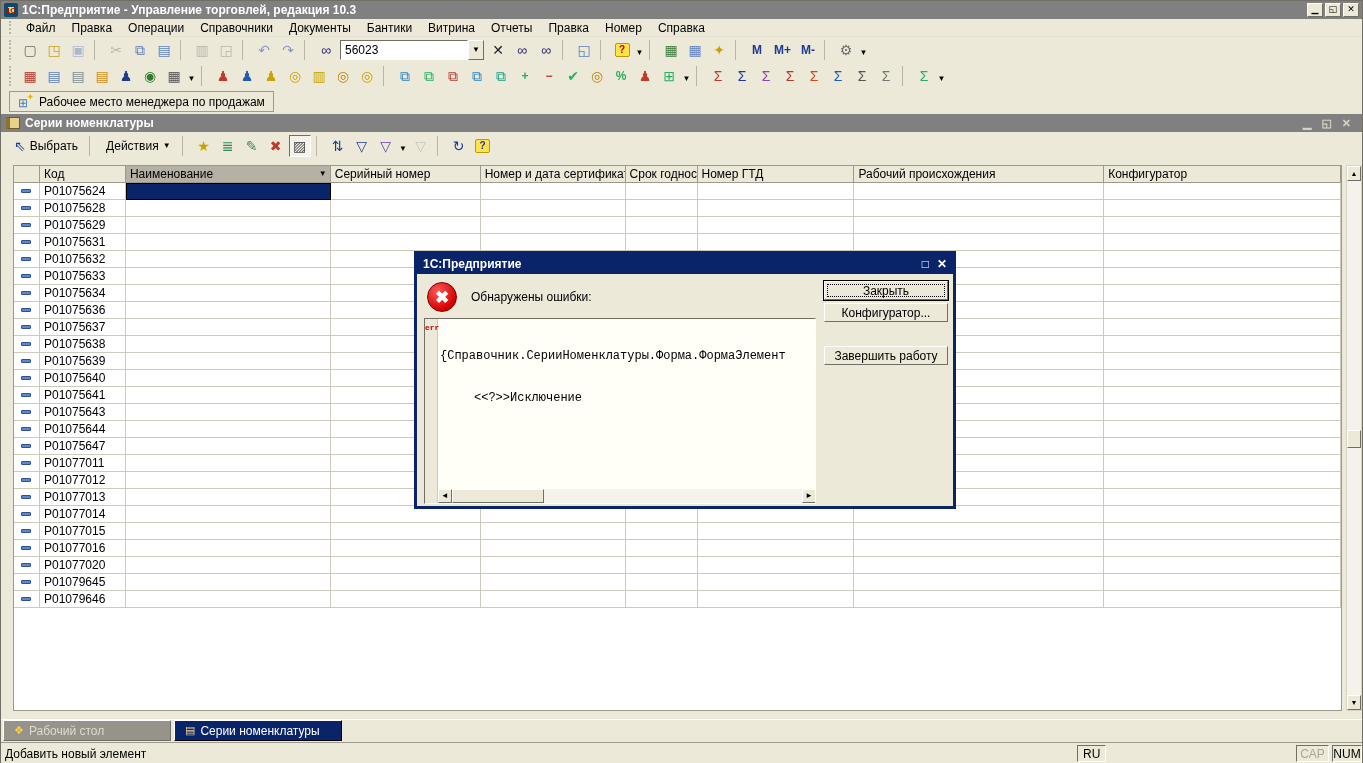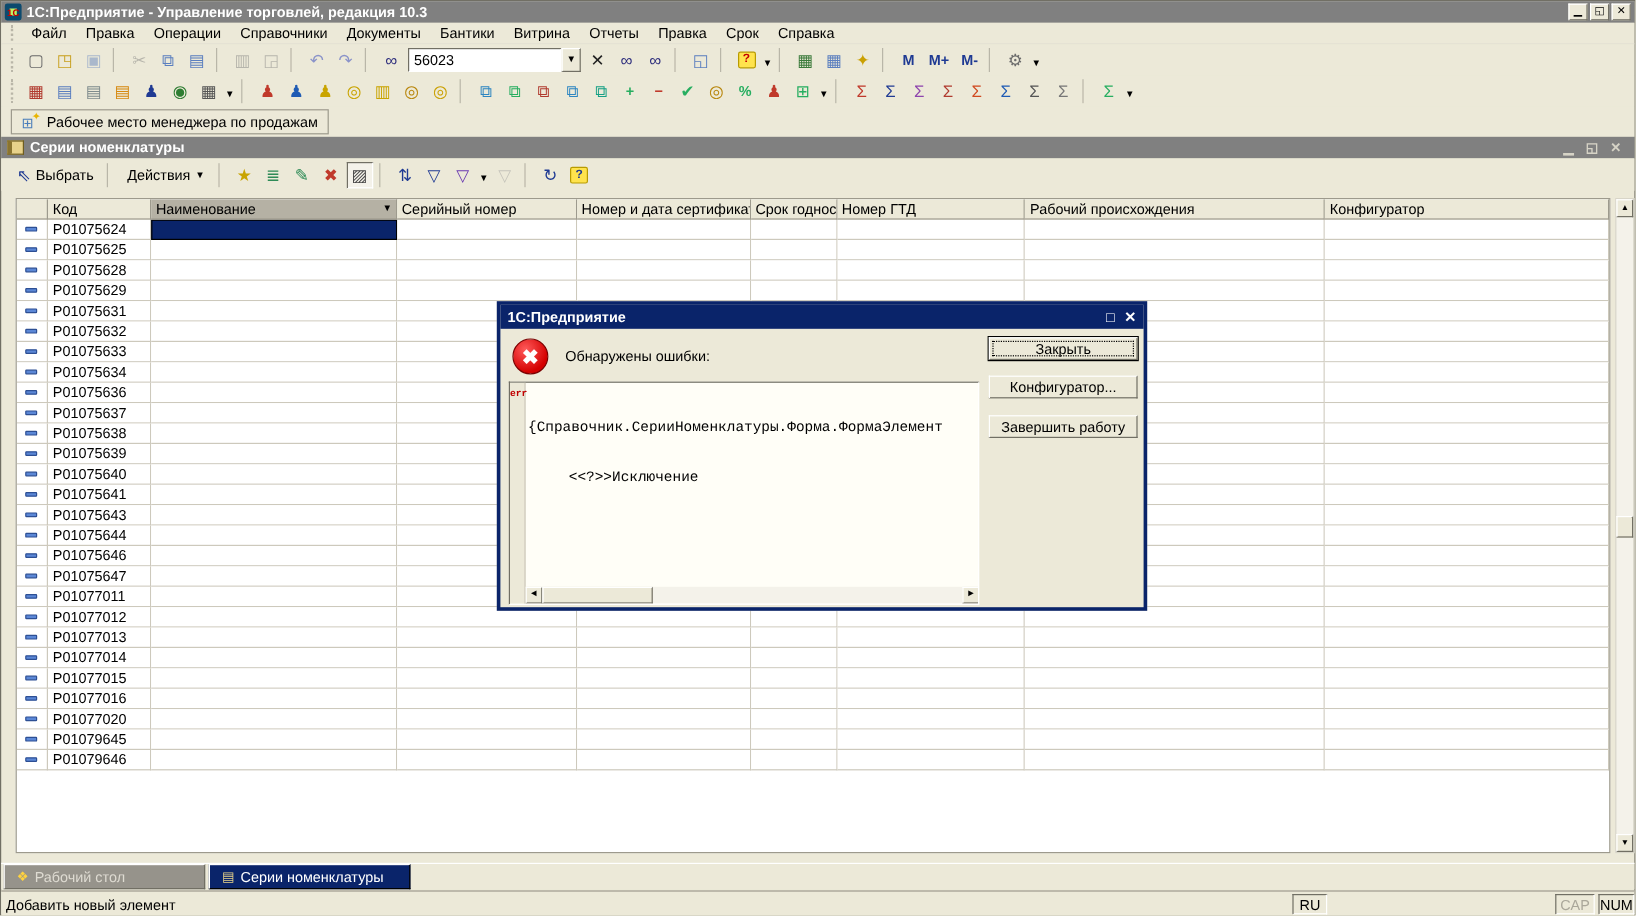--- a/index.html
+++ b/index.html
@@ -157,21 +157,21 @@
     <div class="grip"></div>
   <div class="menu-item">Файл</div>
       <div class="menu-item">Правка</div>
       <div class="menu-item">Операции</div>
       <div class="menu-item">Справочники</div>
       <div class="menu-item">Документы</div>
       <div class="menu-item">Бантики</div>
       <div class="menu-item">Витрина</div>
       <div class="menu-item">Отчеты</div>
       <div class="menu-item">Правка</div>
-      <div class="menu-item">Срок</div>
+      <div class="menu-item">Номер</div>
       <div class="menu-item">Справка</div>
     </div>
 
   <div id="toolbar-main" class="toolbar">
     <div class="grip"></div>
   <div class="tb-btn">
         <span class="tb-glyph" style="color: rgb(107, 107, 107);">▢</span>
       </div>
       <div class="tb-btn">
         <span class="tb-glyph" style="color: rgb(200, 160, 32);">◳</span>
@@ -464,33 +464,20 @@
           <div class="td" style="width: 145px;"></div>
           <div class="td" style="width: 72px;"></div>
           <div class="td" style="width: 157px;"></div>
           <div class="td" style="width: 250px;"></div>
           <div class="td" style="width: 237px;"></div>
         </div>
         <div class="tr">
           <div class="td marker" style="width:26px">
             <div class="dash"></div>
           </div>
-          <div class="td" style="width: 86px;">P01075625</div>
-          <div class="td" style="width: 205px;"></div>
-          <div class="td" style="width: 150px;"></div>
-          <div class="td" style="width: 145px;"></div>
-          <div class="td" style="width: 72px;"></div>
-          <div class="td" style="width: 157px;"></div>
-          <div class="td" style="width: 250px;"></div>
-          <div class="td" style="width: 237px;"></div>
-        </div>
-        <div class="tr">
-          <div class="td marker" style="width:26px">
-            <div class="dash"></div>
-          </div>
           <div class="td" style="width: 86px;">P01075628</div>
           <div class="td" style="width: 205px;"></div>
           <div class="td" style="width: 150px;"></div>
           <div class="td" style="width: 145px;"></div>
           <div class="td" style="width: 72px;"></div>
           <div class="td" style="width: 157px;"></div>
           <div class="td" style="width: 250px;"></div>
           <div class="td" style="width: 237px;"></div>
         </div>
         <div class="tr">
@@ -647,33 +634,20 @@
           <div class="td" style="width: 72px;"></div>
           <div class="td" style="width: 157px;"></div>
           <div class="td" style="width: 250px;"></div>
           <div class="td" style="width: 237px;"></div>
         </div>
         <div class="tr">
           <div class="td marker" style="width:26px">
             <div class="dash"></div>
           </div>
           <div class="td" style="width: 86px;">P01075644</div>
-          <div class="td" style="width: 205px;"></div>
-          <div class="td" style="width: 150px;"></div>
-          <div class="td" style="width: 145px;"></div>
-          <div class="td" style="width: 72px;"></div>
-          <div class="td" style="width: 157px;"></div>
-          <div class="td" style="width: 250px;"></div>
-          <div class="td" style="width: 237px;"></div>
-        </div>
-        <div class="tr">
-          <div class="td marker" style="width:26px">
-            <div class="dash"></div>
-          </div>
-          <div class="td" style="width: 86px;">P01075646</div>
           <div class="td" style="width: 205px;"></div>
           <div class="td" style="width: 150px;"></div>
           <div class="td" style="width: 145px;"></div>
           <div class="td" style="width: 72px;"></div>
           <div class="td" style="width: 157px;"></div>
           <div class="td" style="width: 250px;"></div>
           <div class="td" style="width: 237px;"></div>
         </div>
         <div class="tr">
           <div class="td marker" style="width:26px">
@@ -834,21 +808,21 @@
         <div class="err-line2">&lt;&lt;?&gt;&gt;Исключение</div>
         <div id="h-scroll">
           <div class="hsb-btn">◄</div>
           <div id="h-thumb"></div>
           <div class="hsb-btn right">►</div>
         </div>
       </div>
     </div>
 
     <button class="dlg-action default" style="top:27px">Закрыть</button>
-    <button class="dlg-action" style="top:59px">Конфигуратор...</button>
+    <button class="dlg-action" style="top:49px">Конфигуратор...</button>
     <button class="dlg-action" style="top:92px">Завершить работу</button>
   </div>
 
   <div id="tabbar">
     <div class="tab inactive">
       <span class="t-ico">❖</span>
       <span>Рабочий стол</span>
     </div>
     <div class="tab active">
       <span class="t-ico">▤</span>

